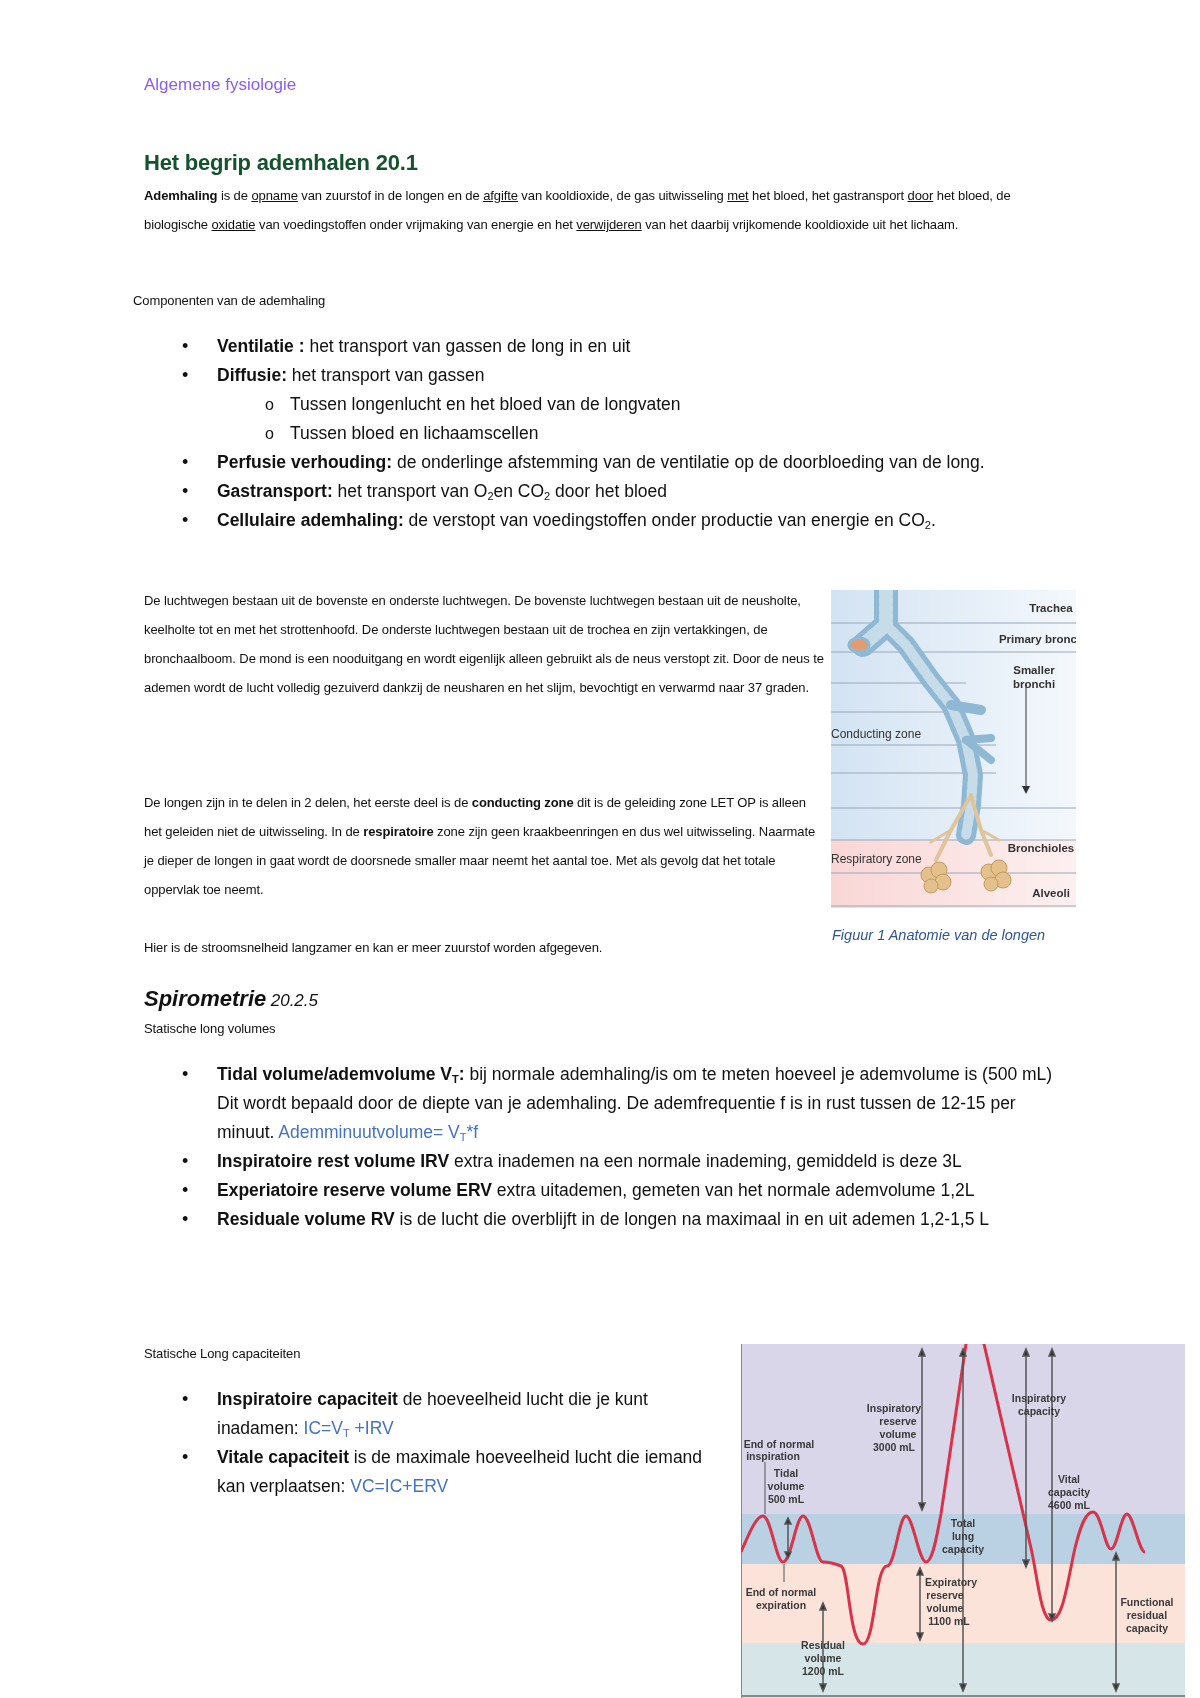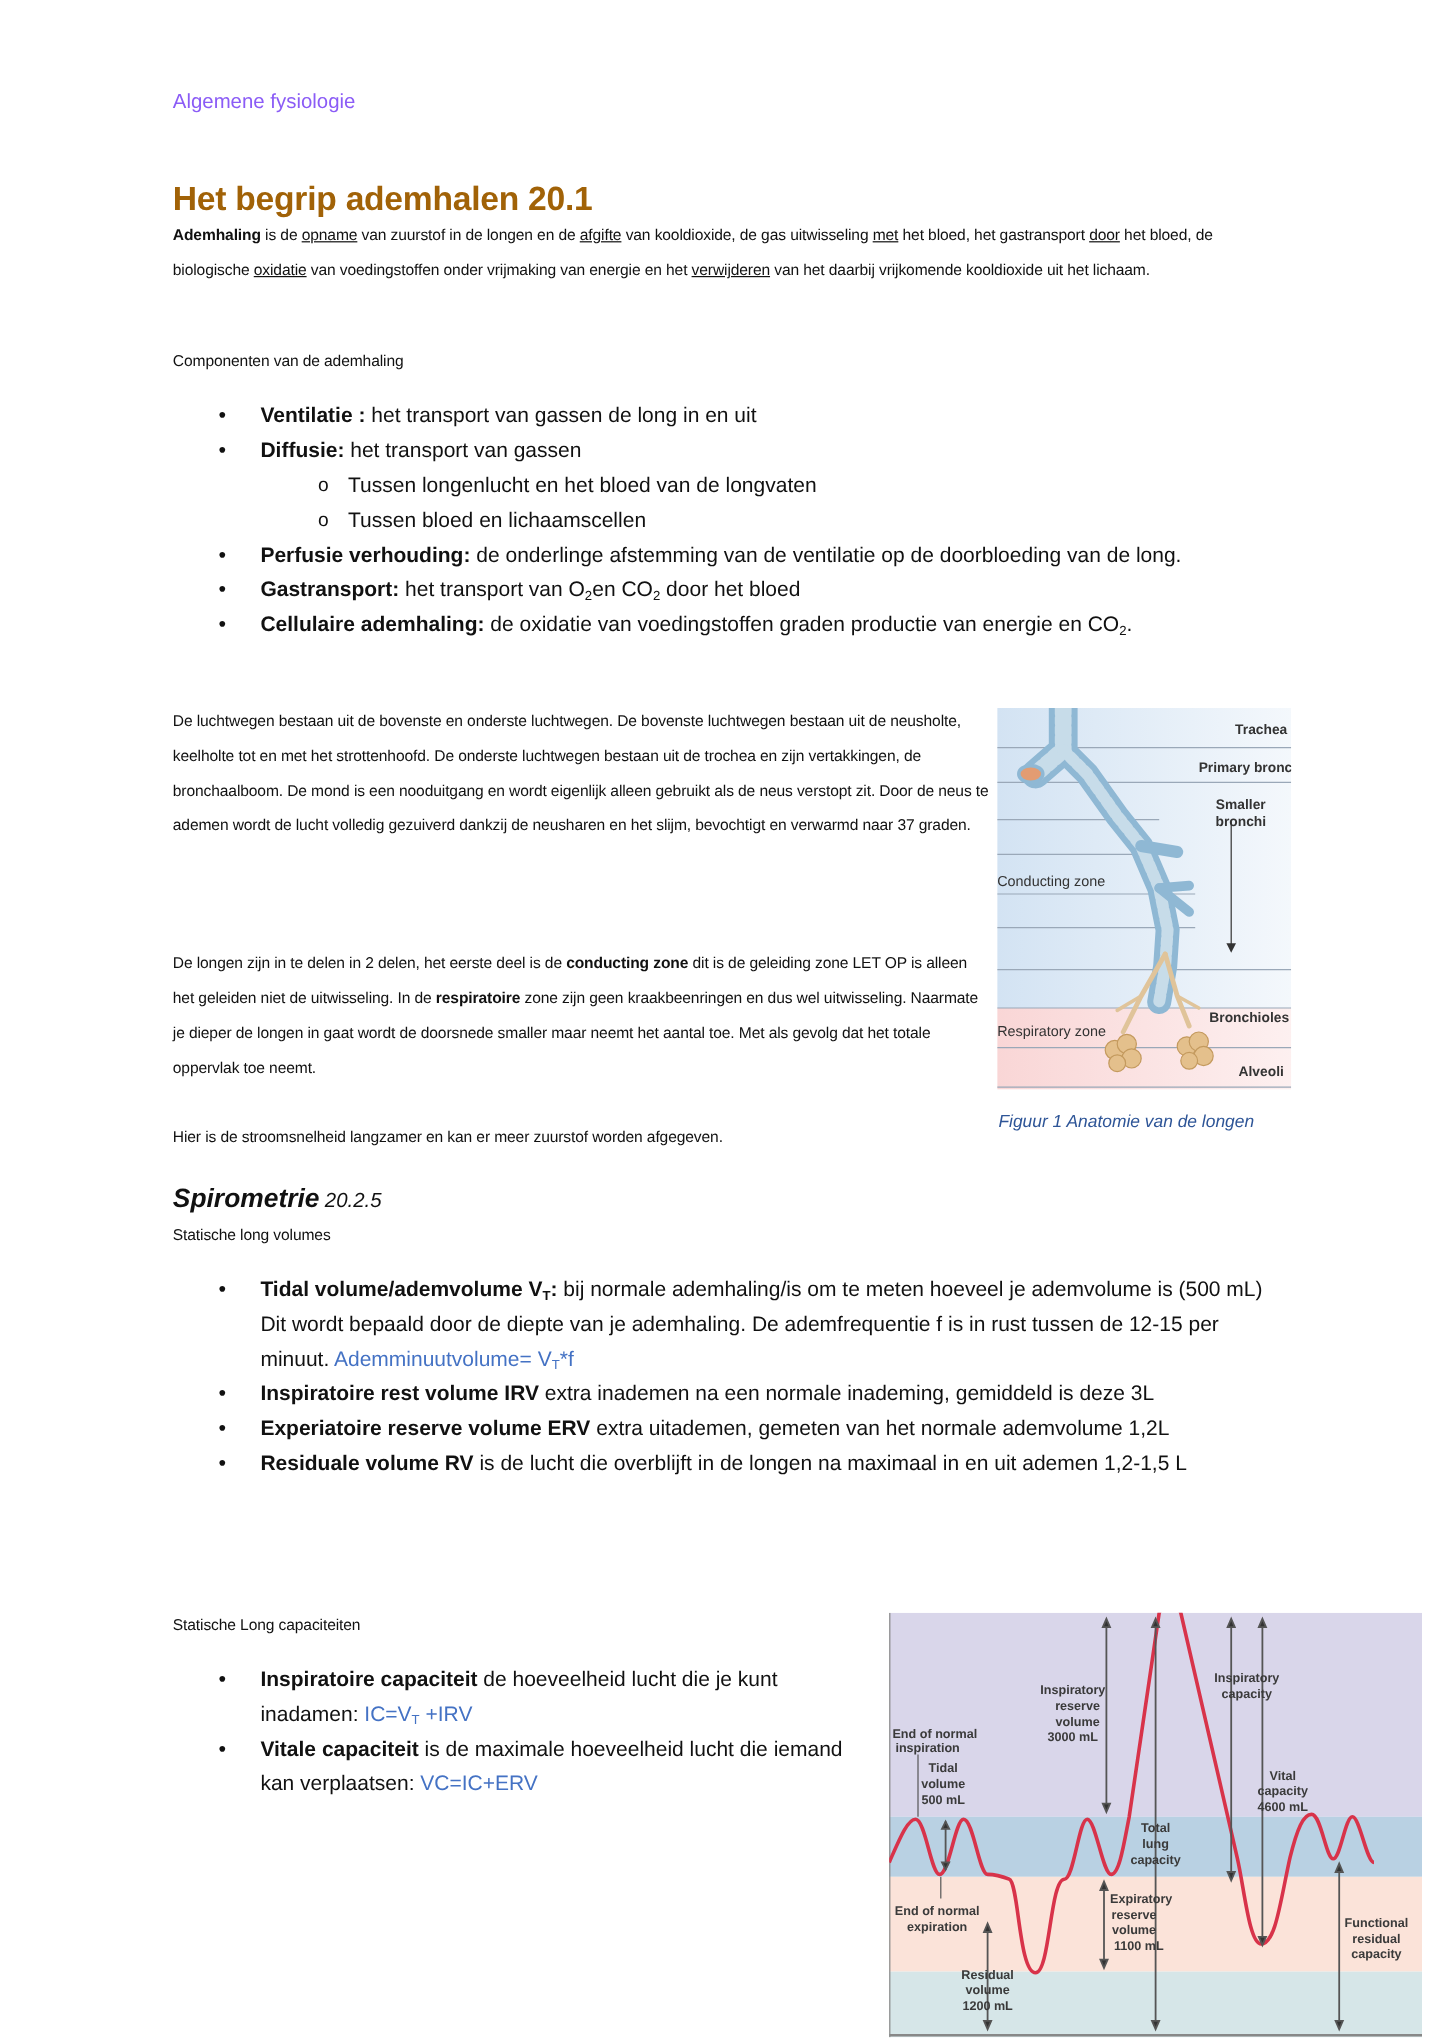--- a/index.html
+++ b/index.html
@@ -1,21 +1,21 @@
 <!DOCTYPE html>
 <html><head>
   <meta charset="utf-8">
   <style>
     html, body { margin: 0; padding: 0; background: #ffffff; }
     body { width: 1200px; height: 1698px; position: relative; overflow: hidden;
       font-family: "Liberation Sans", sans-serif; color: #111; }
     .page { position: absolute; left: 0; top: 0; width: 1200px; height: 1698px; }
     .abs { position: absolute; }
     .header-text { left: 144px; top: 75px; font-size: 17px; color: #8b5cf6; }
-    h1.h { margin: 0; position: absolute; font-weight: bold; font-size: 28px; color: #a16207; letter-spacing: -0.2px; }
+    h1.h { margin: 0; position: absolute; font-weight: bold; font-size: 22px; color: #14532d; letter-spacing: -0.2px; }
     .para { position: absolute; font-size: 13px; line-height: 29px; color: #111; letter-spacing: -0.1px; }
     .u { text-decoration: underline; }
     b { font-weight: bold; }
     .blue { color: #4472c4; }
     sub { font-size: 11px; vertical-align: -3px; line-height: 0; }
     ul.bul { position: absolute; margin: 0; padding: 0; list-style: none; font-size: 17.5px; line-height: 29px; }
     ul.bul li { position: relative; padding-left: 73px; }
     ul.bul li::before { content: "\2022"; position: absolute; left: 38px; top: 0; font-size: 18px; }
     ul.sub { margin: 0; padding: 0; list-style: none; }
     ul.sub li { padding-left: 73px; }
@@ -29,33 +29,33 @@
 <div class="page">
 
   <div class="abs header-text">Algemene fysiologie</div>
 
   <h1 class="h" style="left:144px; top:150px;">Het begrip ademhalen 20.1</h1>
 
   <div class="para" style="left:144px; top:181px; width:930px;">
     <b>Ademhaling</b><span> is de </span><span class="u">opname</span><span> van zuurstof in de longen en de </span><span class="u">afgifte</span><span> van kooldioxide, de gas uitwisseling </span><span class="u">met</span><span> het bloed, het gastransport </span><span class="u">door</span><span> het bloed, de biologische </span><span class="u">oxidatie</span><span> van voedingstoffen onder vrijmaking van energie en het </span><span class="u">verwijderen</span><span> van het daarbij vrijkomende kooldioxide uit het lichaam.</span>
   </div>
 
-  <div class="para" style="left:144px; top:286px;">Componenten van de ademhaling</div>
+  <div class="para" style="left:133px; top:286px;">Componenten van de ademhaling</div>
 
   <ul class="bul" style="left:144px; top:332px; width:930px;">
     <li><b>Ventilatie :</b><span> het transport van gassen de long in en uit</span></li>
     <li><b>Diffusie:</b><span> het transport van gassen</span>
       <ul class="sub">
         <li>Tussen longenlucht en het bloed van de longvaten</li>
         <li>Tussen bloed en lichaamscellen</li>
       </ul>
     </li>
     <li style="padding-right:40px;"><b>Perfusie verhouding:</b><span> de onderlinge afstemming van de ventilatie op de doorbloeding van de long.</span></li>
     <li><b>Gastransport:</b><span> het transport van O</span><sub>2</sub><span>en CO</span><sub>2</sub><span> door het bloed</span></li>
-    <li><b>Cellulaire ademhaling:</b><span> de oxidatie van voedingstoffen graden productie van energie en CO</span><sub>2</sub><span>.</span></li>
+    <li><b>Cellulaire ademhaling:</b><span> de verstopt van voedingstoffen onder productie van energie en CO</span><sub>2</sub><span>.</span></li>
   </ul>
 
   <div class="para" style="left:144px; top:586px; width:680px;">De luchtwegen bestaan uit de bovenste en onderste luchtwegen. De bovenste luchtwegen bestaan uit de neusholte, keelholte tot en met het strottenhoofd. De onderste luchtwegen bestaan uit de trochea en zijn vertakkingen, de bronchaalboom. De mond is een nooduitgang en wordt eigenlijk alleen gebruikt als de neus verstopt zit. Door de neus te ademen wordt de lucht volledig gezuiverd dankzij de neusharen en het slijm, bevochtigt en verwarmd naar 37 graden.</div>
 
   <div class="para" style="left:144px; top:788px; width:680px;">
     <span>De longen zijn in te delen in 2 delen, het eerste deel is de </span><b>conducting zone</b><span> dit is de geleiding zone LET OP is alleen het geleiden niet de uitwisseling. In de </span><b>respiratoire</b><span> zone zijn geen kraakbeenringen en dus wel uitwisseling. Naarmate je dieper de longen in gaat wordt de doorsnede smaller maar neemt het aantal toe. Met als gevolg dat het totale oppervlak toe neemt.</span>
   </div>
   <div class="para" style="left:144px; top:933px; width:940px;">Hier is de stroomsnelheid langzamer en kan er meer zuurstof worden afgegeven.</div>
 
   <div class="abs" style="left:831px; top:590px; width:245px; height:318px;text-align:right;">

